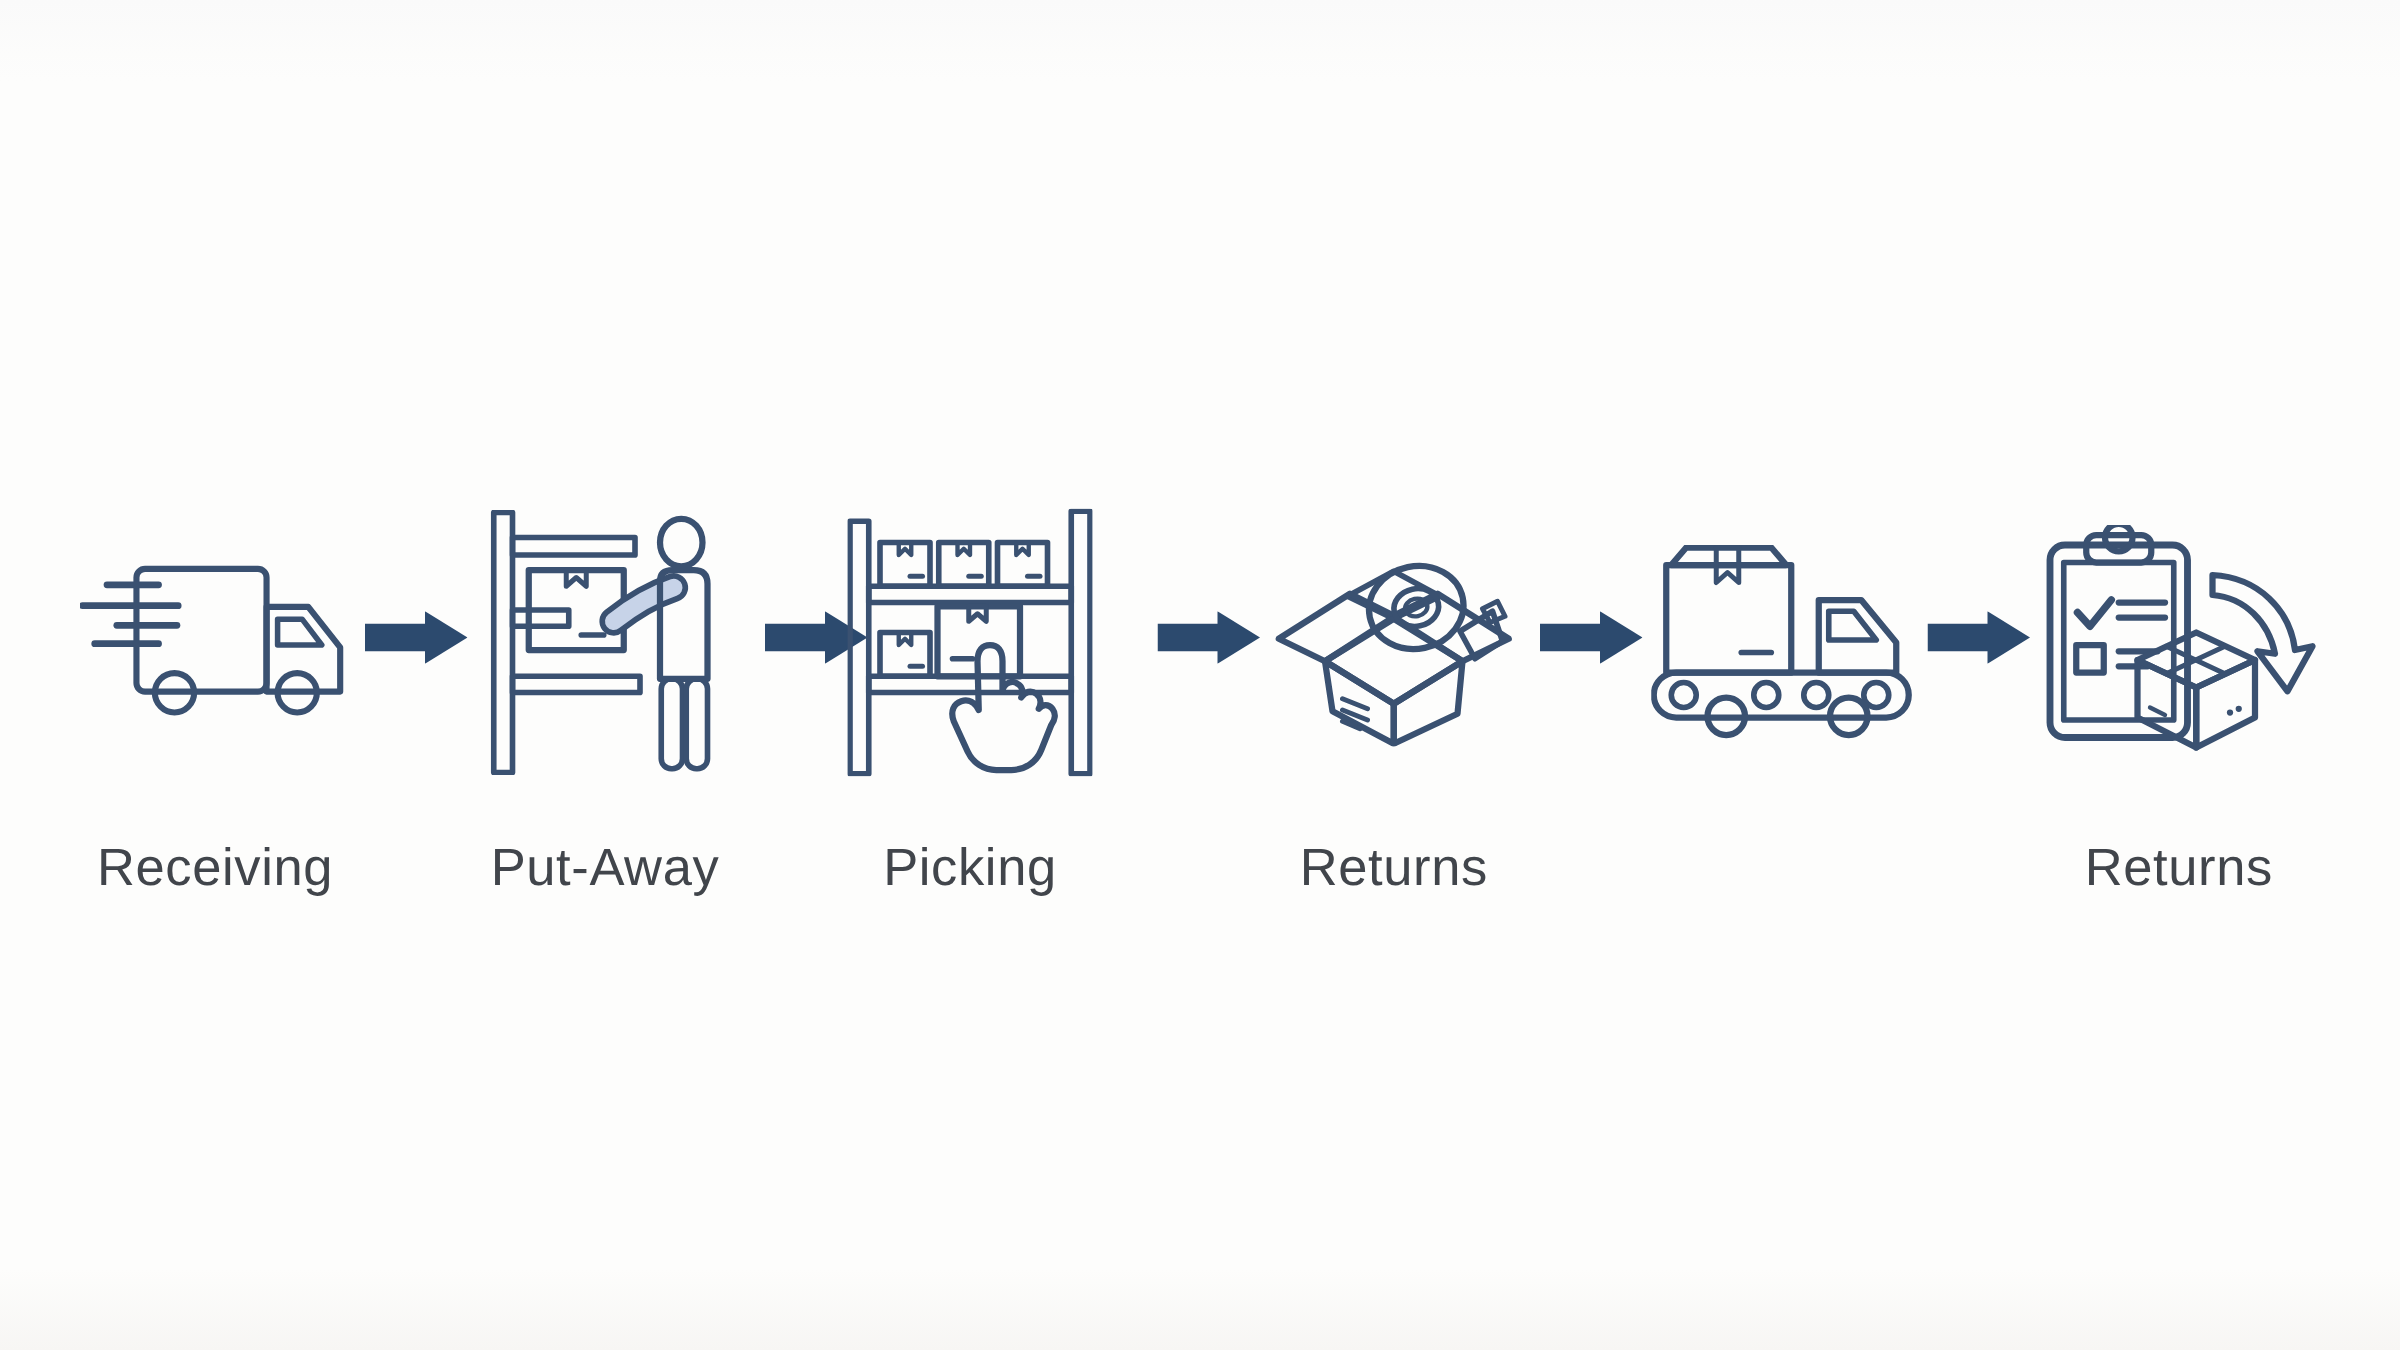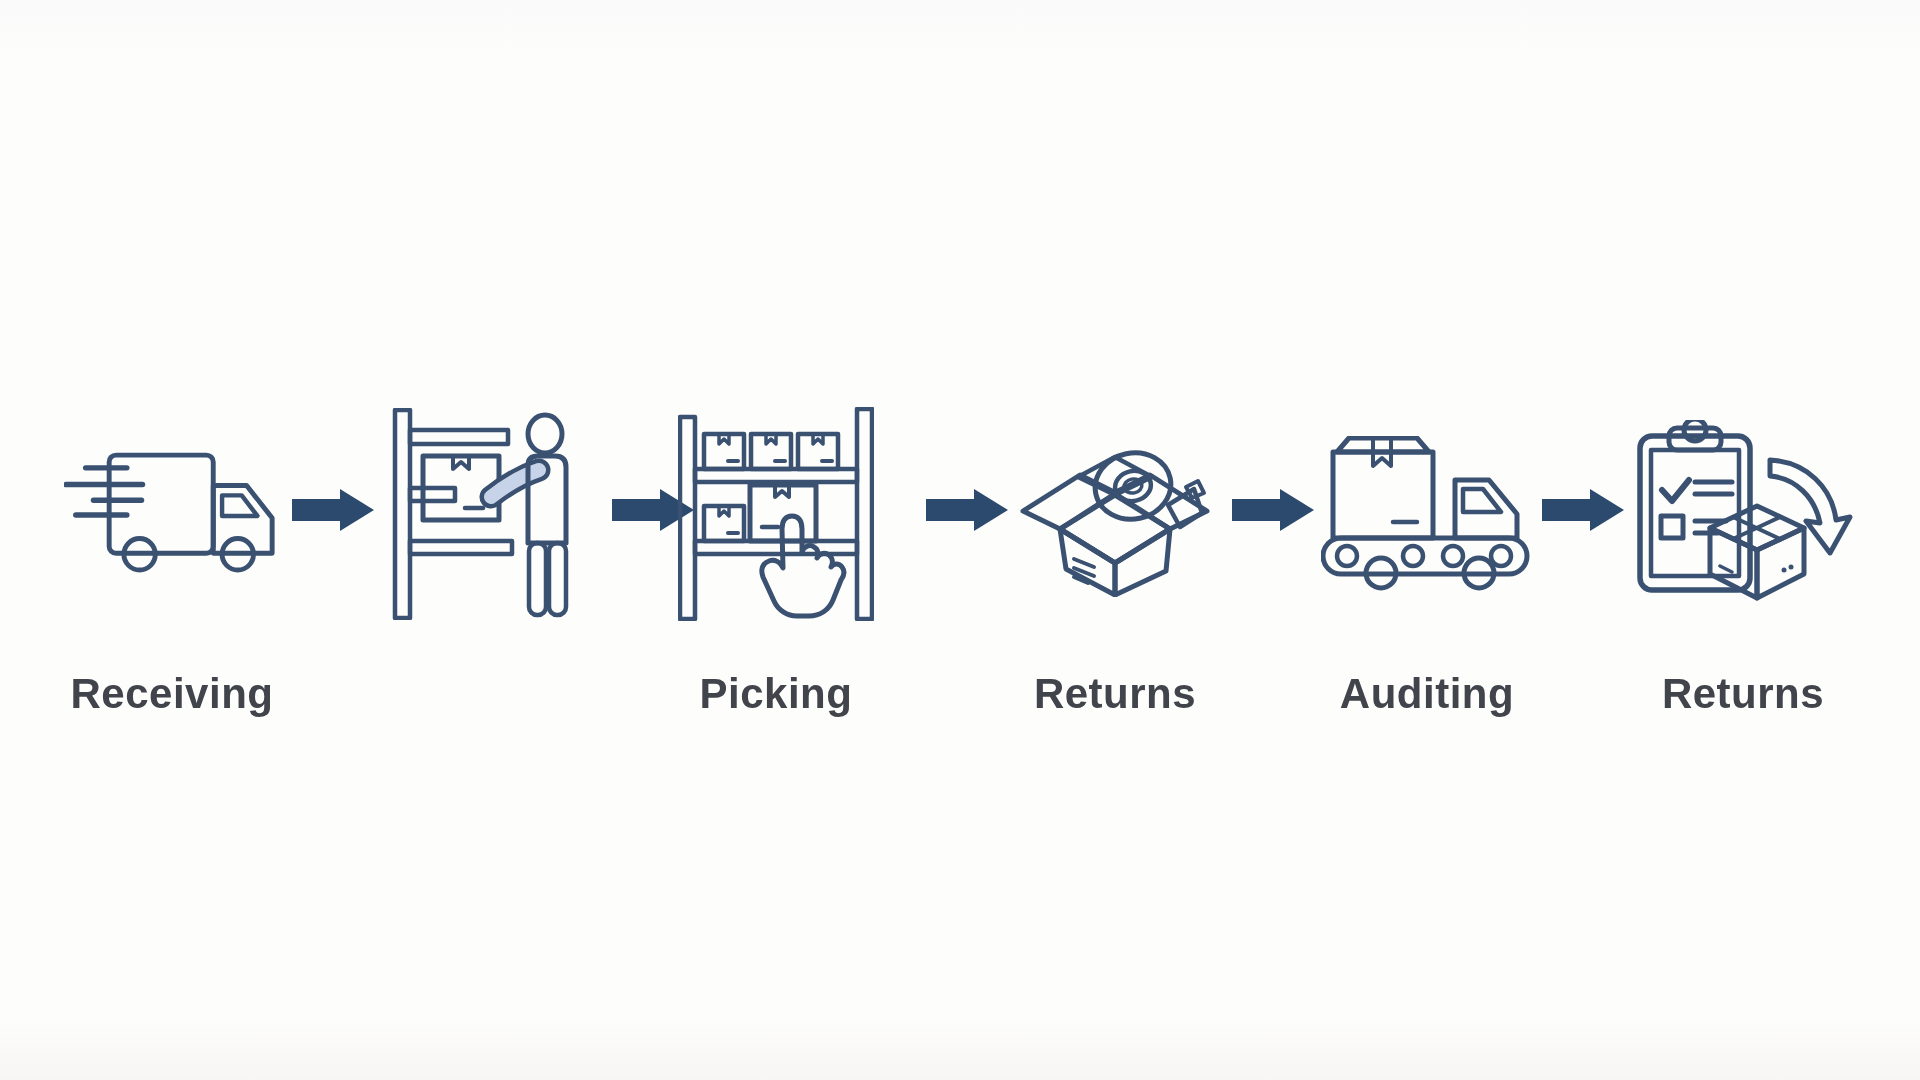--- a/index.html
+++ b/index.html
@@ -15,21 +15,21 @@
   }
   .step{
     position:absolute;top:408px;width:260px;
     display:flex;flex-direction:column;align-items:center;
   }
   .icon-wrap{
     height:212px;display:flex;align-items:center;justify-content:center;
   }
   .step-label{
     margin-top:50px;
-    font-size:42px;font-weight:700;color:#41454b;
+    font-size:42px;font-weight:400;color:#41454b;
     letter-spacing:.5px;white-space:nowrap;
   }
   .arrow{position:absolute;top:489px;width:82px;height:42px;}
   svg{display:block;}
   .ol{stroke:#3a5171;stroke-linejoin:round;stroke-linecap:round;fill:none;}
 </style>
 </head>
 <body>
 
 <div class="canvas">
@@ -69,20 +69,21 @@
         <path d="M64 48 v13 l8 -7 l8 7 v-13 z" fill="#ffffff" class="ol" stroke-width="4"></path>
         <line x1="76" y1="100" x2="94" y2="100" class="ol" stroke-width="4.5"></line>
         <ellipse cx="156" cy="26" rx="17" ry="19" fill="#e9eef6" class="ol" stroke-width="5"></ellipse>
         <path d="M150 62 Q126 70 102 89" stroke="#3a5171" stroke-width="23" stroke-linecap="round" fill="none"></path>
         <path d="M150 62 Q126 70 102 89" stroke="#c7d3e8" stroke-width="14" stroke-linecap="round" fill="none"></path>
         <path d="M139 57 q0 -9 10 -9 h17 q11 0 11 11 v76 h-38 z" fill="#c7d3e8" class="ol" stroke-width="5"></path>
         <rect x="140" y="135" width="17" height="72" rx="8" fill="#9dabc2" class="ol" stroke-width="4.5"></rect>
         <rect x="160" y="135" width="17" height="72" rx="8" fill="#c7d3e8" class="ol" stroke-width="4.5"></rect>
       </svg>
     </div>
+    <div class="step-label">Put-Away</div>
   </div>
 
   <div class="arrow" style="left:612px">
     <svg width="82" height="42" viewBox="0 0 82 42">
         <rect x="0" y="10" width="49" height="22" fill="#2c4a6e"></rect>
         <polygon points="48,0 82,21 48,42" fill="#2c4a6e"></polygon>
       </svg>
   </div>
 
   <div class="step" style="left:646px">
@@ -171,21 +172,20 @@
         <path d="M142 53 h20 l18 23 h-38 z" fill="#ffffff" class="ol" stroke-width="4.5"></path>
         <rect x="2" y="102" width="204" height="36" rx="18" fill="#c7d3e8" class="ol" stroke-width="5"></rect>
         <circle cx="26" cy="120" r="10" fill="#fdfdfd" class="ol" stroke-width="4.5"></circle>
         <circle cx="92" cy="120" r="10" fill="#fdfdfd" class="ol" stroke-width="4.5"></circle>
         <circle cx="132" cy="120" r="10" fill="#fdfdfd" class="ol" stroke-width="4.5"></circle>
         <circle cx="180" cy="120" r="10" fill="#fdfdfd" class="ol" stroke-width="4.5"></circle>
         <circle cx="60" cy="137" r="15" fill="#aebfd9" class="ol" stroke-width="5"></circle>
         <circle cx="158" cy="137" r="15" fill="#aebfd9" class="ol" stroke-width="5"></circle>
       </svg>
     </div>
-    <div class="step-label">Auditing</div>
   </div>
 
   <div class="arrow" style="left:1542px">
     <svg width="82" height="42" viewBox="0 0 82 42">
         <rect x="0" y="10" width="49" height="22" fill="#2c4a6e"></rect>
         <polygon points="48,0 82,21 48,42" fill="#2c4a6e"></polygon>
       </svg>
   </div>
 
   <div class="step" style="left:1613px">

